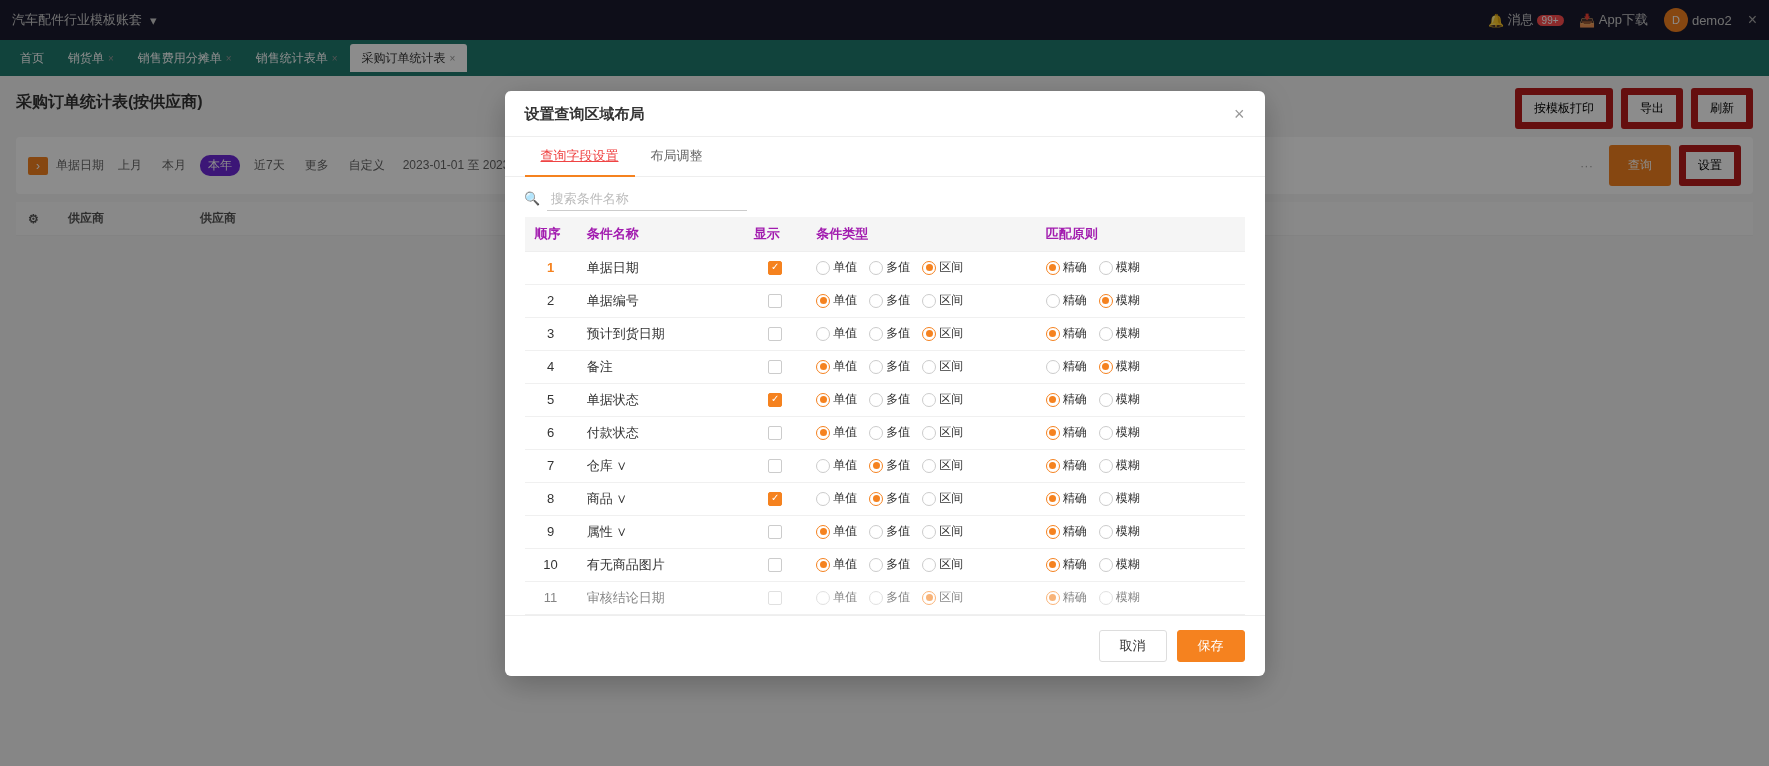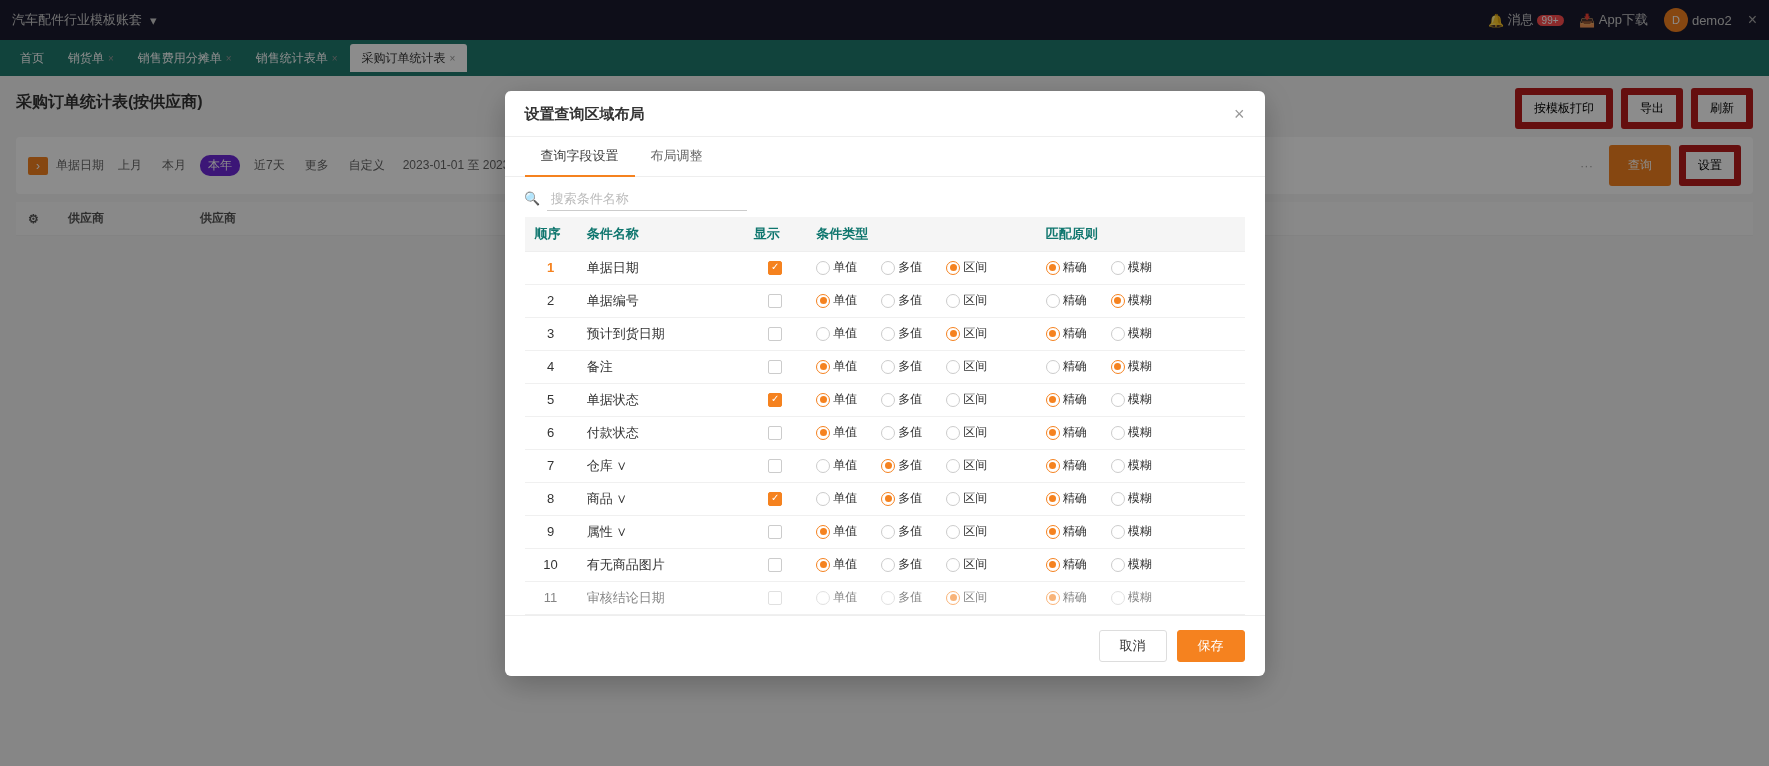--- a/index.html
+++ b/index.html
@@ -100,21 +100,21 @@
     
     .dialog-tabs { display: flex; padding: 0 20px; border-bottom: 1px solid #eee; gap: 0; }
     .dialog-tab {
       padding: 10px 16px;
       font-size: 13px;
       color: #666;
       cursor: pointer;
       border-bottom: 2px solid transparent;
       margin-bottom: -1px;
     }
-    .dialog-tab.active { color: #404040; border-bottom-color: #f5821f; }
+    .dialog-tab.active { color: #ef4444; border-bottom-color: #f5821f; text-decoration: underline; }
 
     
     .dialog-search {
       padding: 10px 20px 6px;
       display: flex;
       align-items: center;
       gap: 6px;
     }
     .dialog-search input {
       border: none;
@@ -135,21 +135,21 @@
     }
     .dialog-table {
       width: 100%;
       border-collapse: collapse;
       font-size: 13px;
     }
     .dialog-table thead th {
       background: #f5f5f5;
       padding: 8px 10px;
       text-align: left;
-      color: #0f766e;
+      color: #a21caf;
       font-weight: bold;
       border-bottom: 1px solid #eee;
       position: sticky;
       top: 0;
     }
     .dialog-table tbody tr { border-bottom: 1px solid #f0f0f0; }
     .dialog-table tbody td { padding: 7px 10px; vertical-align: middle; color: #333; }
 
     .col-order { width: 50px; text-align: center; }
     .col-name { width: 160px; }
@@ -165,21 +165,21 @@
       display: inline-block;
       vertical-align: middle;
       position: relative;
       cursor: pointer;
       background: #fff;
     }
     .cb.checked { background: #f5821f; border-color: #f5821f; }
     .cb.checked::after { content: '✓'; color: #fff; font-size: 10px; position: absolute; top: -1px; left: 2px; }
 
     
-    .radio-group { display: flex; align-items: center; gap: 24px; }
+    .radio-group { display: flex; align-items: center; gap: 12px; }
     .radio-item { display: flex; align-items: center; gap: 3px; font-size: 12px; color: #333; cursor: pointer; }
     .radio-dot {
       width: 14px; height: 14px;
       border: 1px solid #ccc;
       border-radius: 50%;
       display: inline-flex;
       align-items: center;
       justify-content: center;
       background: #fff;
     }

